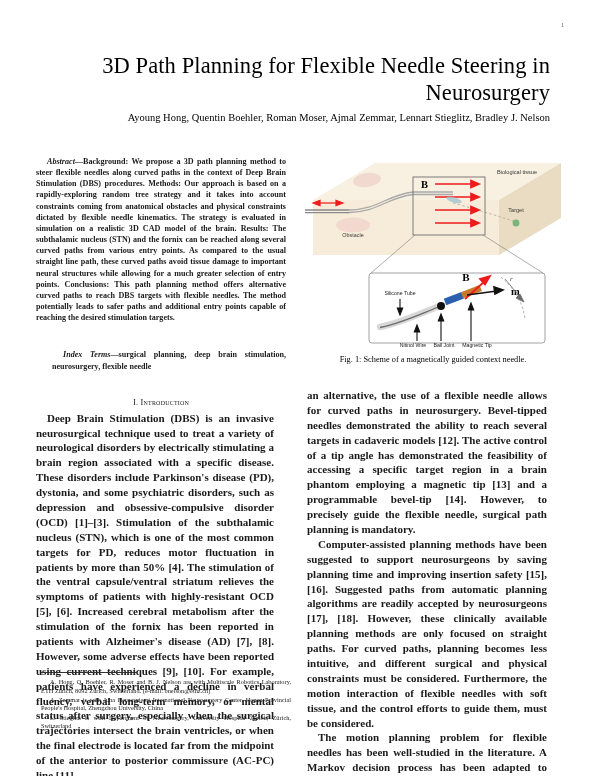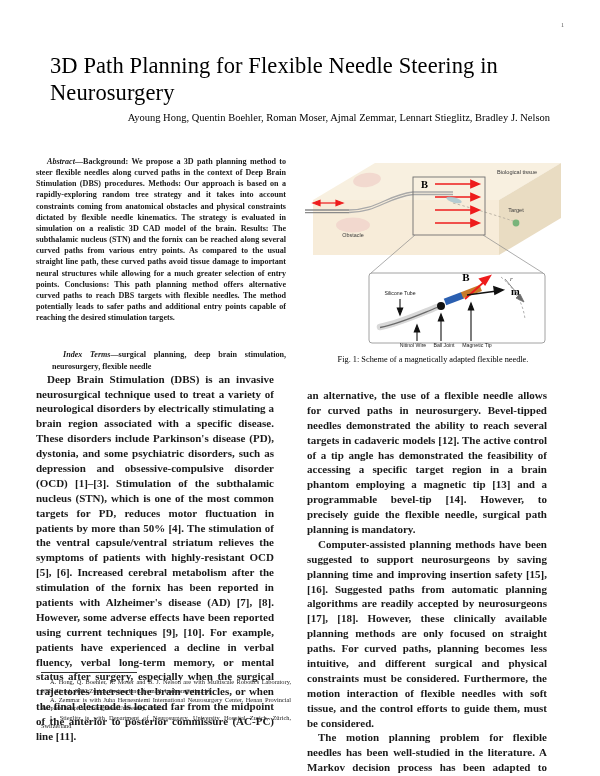--- a/index.html
+++ b/index.html
@@ -14,21 +14,21 @@
   }
   .page { position:relative; width:600px; height:776px; padding:0; }
 
   .page-marker {
     position:absolute; top:22px; right:36px;
     font-size:6px; color:#555; font-family:"Liberation Serif", serif;
   }
 
   .title {
     position:absolute; top:52px; left:50px; width:500px;
-    text-align:left;
+    text-align:right;
     font-size:22.5px;
     font-weight:400;
     line-height:1.22;
     letter-spacing:0.1px;
     color:#000;
   }
 
   .authors {
     position:absolute; top:112px; left:50px; width:500px;
     text-align:right;
@@ -117,20 +117,21 @@
   <div class="title">3D Path Planning for Flexible Needle Steering in Neurosurgery</div>
 
   <div class="authors">Ayoung Hong, Quentin Boehler, Roman Moser, Ajmal Zemmar, Lennart Stieglitz, Bradley J. Nelson</div>
 
   <div class="col-left">
 
     <div class="abstract"><span class="lead">Abstract</span><span>—</span><span>Background: We propose a 3D path planning method to steer flexible needles along curved paths in the context of Deep Brain Stimulation (DBS) procedures. Methods: Our approach is based on a rapidly-exploring random tree strategy and it takes into account constraints coming from anatomical obstacles and physical constraints dictated by flexible needle kinematics. The strategy is evaluated in simulation on a realistic 3D CAD model of the brain. Results: The subthalamic nucleus (STN) and the fornix can be reached along several curved paths from various entry points. As compared to the usual straight line path, these curved paths avoid tissue damage to important neural structures while allowing for a much greater selection of entry points. Conclusions: This path planning method offers alternative curved paths to reach DBS targets with flexible needles. The method potentially leads to safer paths and additional entry points capable of reaching the desired stimulation targets.</span></div>
 
     <div class="indexterms"><span class="lead">Index Terms</span><span>—</span><span>surgical planning, deep brain stimulation, neurosurgery, flexible needle</span></div>
 
+    <div class="section-head">I. Introduction</div>
 
     <p class="para">Deep Brain Stimulation (DBS) is an invasive neurosurgical technique used to treat a variety of neurological disorders by electrically stimulating a brain region associated with a specific disease. These disorders include Parkinson's disease (PD), dystonia, and some psychiatric disorders, such as depression and obsessive-compulsive disorder (OCD) [1]–[3]. Stimulation of the subthalamic nucleus (STN), which is one of the most common targets for PD, reduces motor fluctuation in patients by more than 50% [4]. The stimulation of the ventral capsule/ventral striatum relieves the symptoms of patients with highly-resistant OCD [5], [6]. Increased cerebral metabolism after the stimulation of the fornix has been reported in patients with Alzheimer's disease (AD) [7], [8]. However, some adverse effects have been reported using current techniques [9], [10]. For example, patients have experienced a decline in verbal fluency, verbal long-term memory, or mental status after surgery, especially when the surgical trajectories intersect the brain ventricles, or when the final electrode is located far from the midpoint of the anterior to posterior commissure (AC-PC) line [11].</p>
   </div>
 
   <div class="footnote-rule"></div>
   <div class="footnotes">
     <p>A. Hong, Q. Boehler, R. Moser and B. J. Nelson are with Multiscale Robotics Laboratory, ETH Zürich, 8092 Zürich, Switzerland. (e-mail: bnelson@ethz.ch)</p>
     <p>A. Zemmar is with Juha Hernesniemi International Neurosurgery Center, Henan Provincial People's Hospital, Zhengzhou University, China</p>
     <p>L. Stieglitz is with Department of Neurosurgery, University Hospital Zurich, Zürich, Switzerland</p>
   </div>
@@ -226,21 +227,21 @@
           <polygon points="136,159 133.3,166 138.7,166"></polygon>
         <line x1="166" y1="186" x2="166" y2="152"></line>
           <polygon points="166,148 163.3,155 168.7,155"></polygon>
       </g>
       <text x="95" y="140" font-family="Liberation Sans, sans-serif" font-size="5.2" fill="#1a1a1a" text-anchor="middle">Silicone Tube</text>
       <text x="108" y="192" font-family="Liberation Sans, sans-serif" font-size="5.2" fill="#1a1a1a" text-anchor="middle">Nitinol Wire</text>
       <text x="139" y="192" font-family="Liberation Sans, sans-serif" font-size="5.2" fill="#1a1a1a" text-anchor="middle">Ball Joint</text>
       <text x="172" y="192" font-family="Liberation Sans, sans-serif" font-size="5.2" fill="#1a1a1a" text-anchor="middle">Magnetic Tip</text>
     </svg>
 
-    <div class="fig-caption">Fig. 1: Scheme of a magnetically adapted flexible needle.</div>
+    <div class="fig-caption">Fig. 1: Scheme of a magnetically guided context needle.</div>
   </div>
 
   <div class="col-right" style="top:388px;">
     <p class="para" style="text-indent:0;">an alternative, the use of a flexible needle allows for curved paths in neurosurgery. Bevel-tipped needles demonstrated the ability to reach several targets in cadaveric models [12]. The active control of a tip angle has demonstrated the feasibility of accessing a specific target region in a brain phantom employing a magnetic tip [13] and a programmable bevel-tip [14]. However, to precisely guide the flexible needle, surgical path planning is mandatory.</p>
     <p class="para">Computer-assisted planning methods have been suggested to support neurosurgeons by saving planning time and improving insertion safety [15], [16]. Suggested paths from automatic planning algorithms are readily accepted by neurosurgeons [17], [18]. However, these clinically available planning methods are only focused on straight paths. For curved paths, planning becomes less intuitive, and different surgical and physical constraints must be considered. Furthermore, the motion interaction of flexible needles with soft tissue, and the control efforts to guide them, must be considered.</p>
     <p class="para">The motion planning problem for flexible needles has been well-studied in the literature. A Markov decision process has been adapted to compute discretized inputs to steer a flexible bevel-tip needle [19] and sampling-based algorithms such as rapidly-exploring random trees (RRT) combined with the reachability-guided strategy has been presented in three-dimensional environments [20]. By using a distance metric considering the nonholonomic constraints of flexible needles, an RRT based algorithm was suggested [21]. A continuous curvature model has been proposed to determine the optimal path for flexible needles in neurosurgical applications [22],</p>
   </div>
 
 </div>
 

